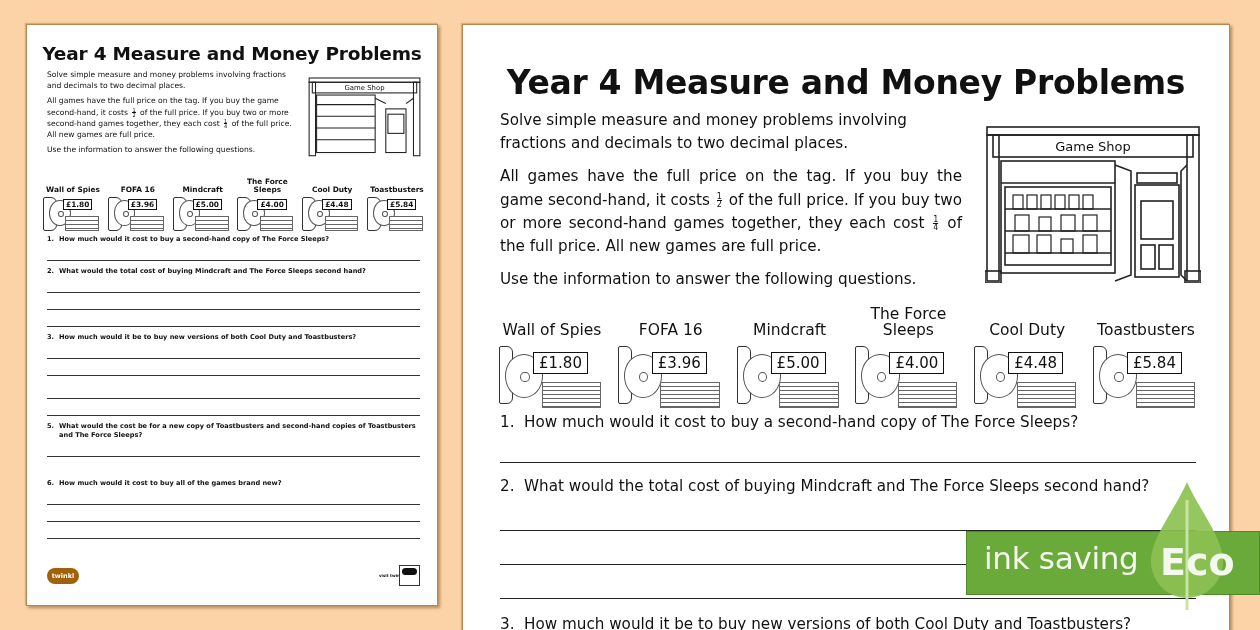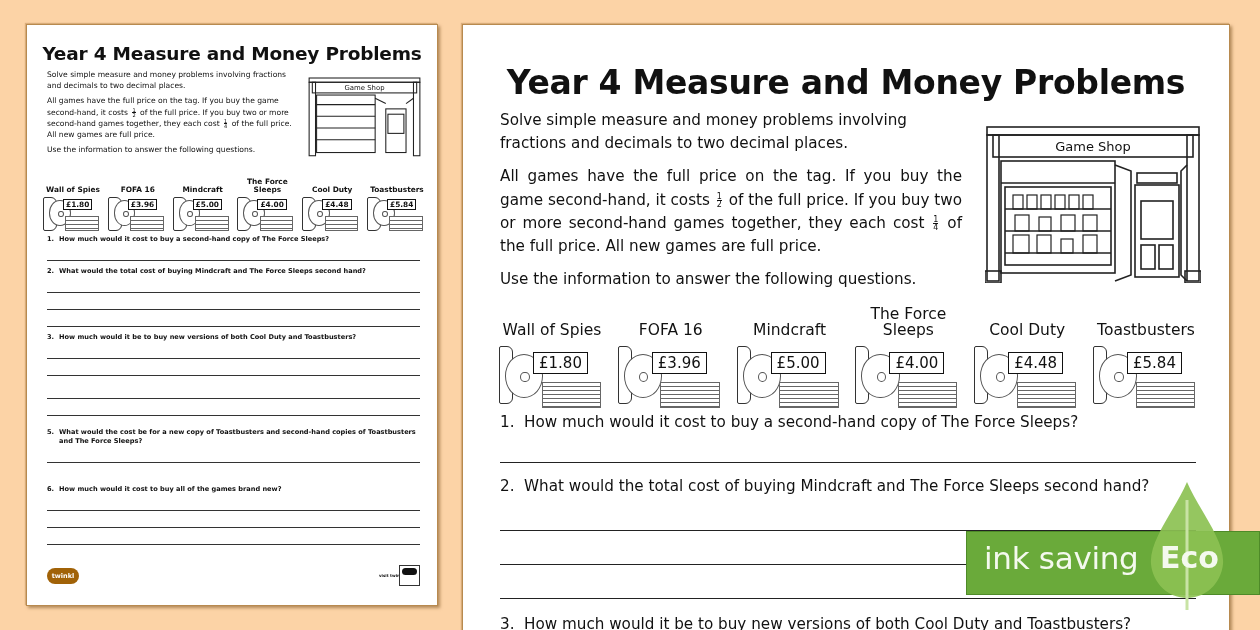--- a/index.html
+++ b/index.html
@@ -80,21 +80,21 @@
     border: 1px solid #4e8a28;
   }
   .eco-text {
     position: absolute; left: 984px; top: 540px;
     font-size: 31px; color: #f4f9ee; letter-spacing: -0.3px; text-align: center;
   }
   .eco-leaf {
     position: absolute; left: 1147px; top: 480px; width: 80px; height: 130px;
   }
   .eco-label {
-    position: absolute; left: 1160px; top: 540px; font-size: 30px; font-weight: bold; color: #f4f9ee;
+    position: absolute; left: 1160px; top: 540px; font-size: 38px; font-weight: bold; color: #f4f9ee;
   }
 </style>
 </head>
 <body>
 
 <div class="page" id="page-small">
   <div class="title">Year 4 Measure and Money Problems</div>
   <div class="intro">
     <p>Solve simple measure and money problems involving fractions and decimals to two decimal places.</p>
     <p>
@@ -195,21 +195,21 @@
     </div>
     <div class="q-block" style="margin-top:6px;">
       <div class="q"><span class="num">3.</span><span class="text">How much would it be to buy new versions of both Cool Duty and Toastbusters?</span></div>
       <div class="line"></div>
       <div class="line"></div>
     </div>
     <div class="q-block" style="margin-top:6px;">
       <div class="line"></div>
       <div class="line"></div>
     </div>
-    <div class="q-block" style="margin-top:12px;">
+    <div class="q-block" style="margin-top:6px;">
       <div class="q"><span class="num">5.</span><span class="text">What would the cost be for a new copy of Toastbusters and second-hand copies of Toastbusters and The Force Sleeps?</span></div>
       <div class="line"></div>
     </div>
     <div class="q-block" style="margin-top:22px;">
       <div class="q"><span class="num">6.</span><span class="text">How much would it cost to buy all of the games brand new?</span></div>
       <div class="line"></div>
       <div class="line"></div>
       <div class="line"></div>
     </div>
   </div>

